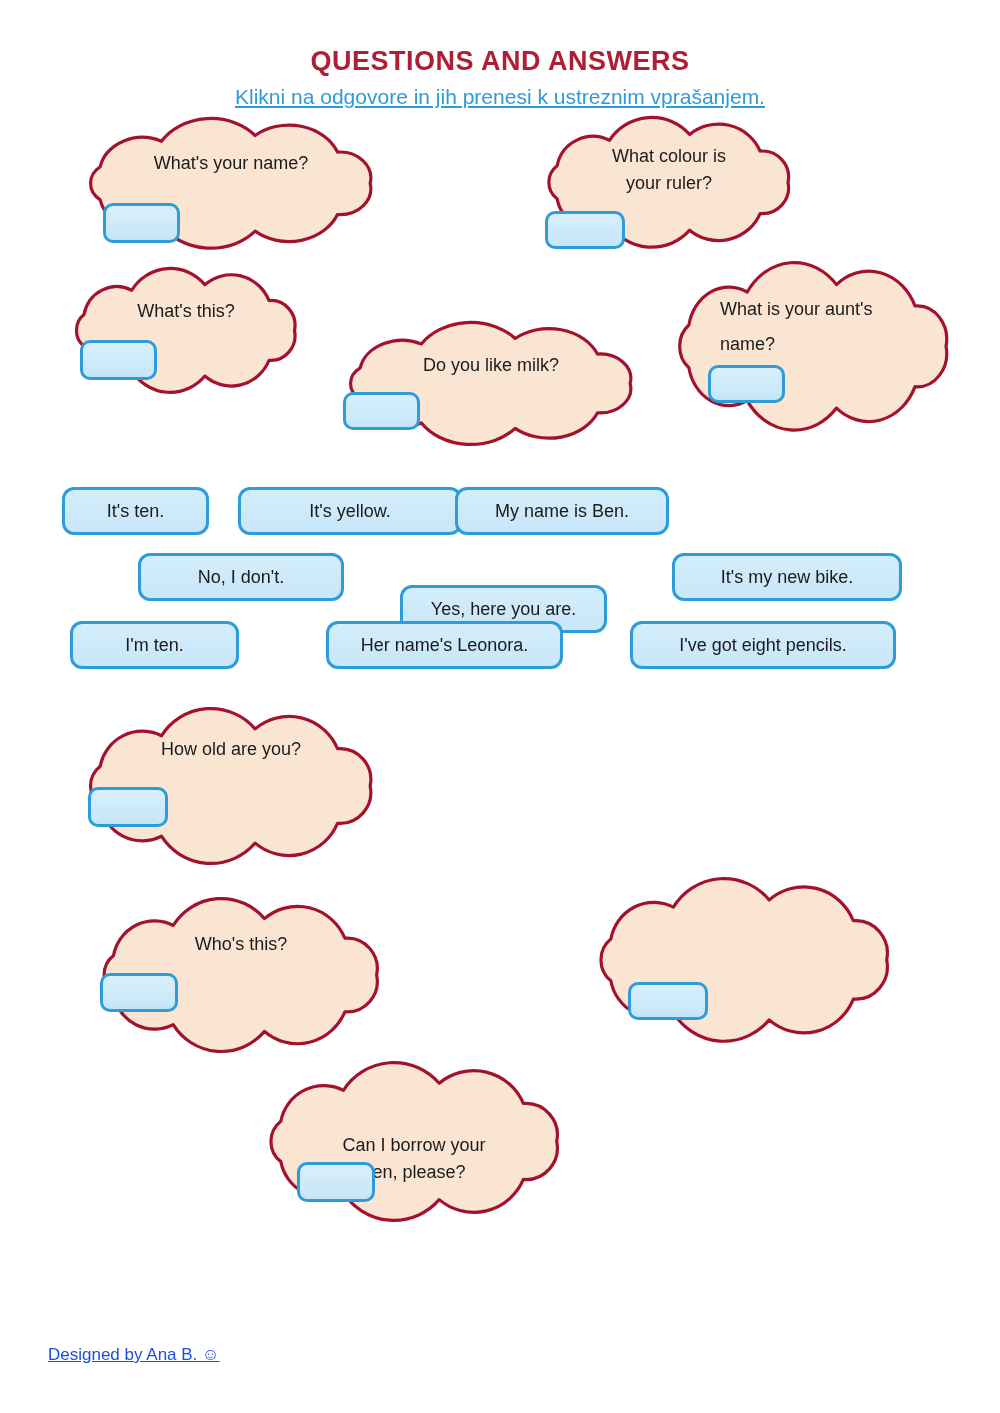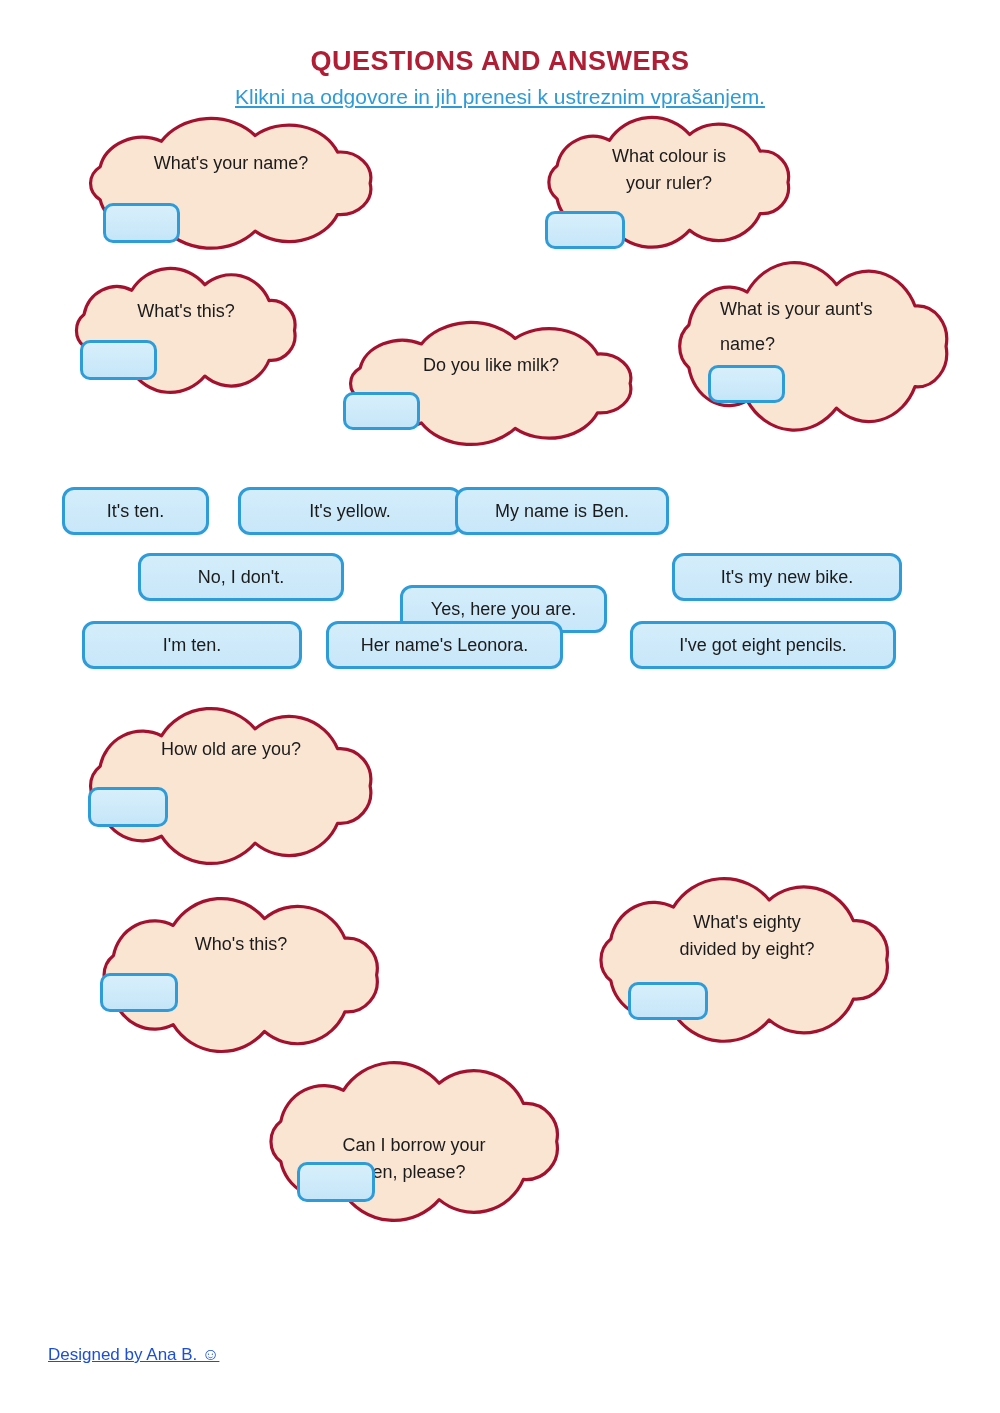--- a/index.html
+++ b/index.html
@@ -76,21 +76,21 @@
     display:flex;align-items:center;justify-content:center;
     font-size:18px;color:#1b1b1b;cursor:pointer;
   }
   .a1{left:62px;top:487px;width:147px;}
   .a2{left:238px;top:487px;width:224px;}
   .a3{left:455px;top:487px;width:214px;}
   .a4{left:708px;top:487px;width:248px;}
   .a5{left:138px;top:553px;width:206px;}
   .a6{left:400px;top:553px;width:207px;margin-top:32px;}
   .a7{left:672px;top:553px;width:230px;}
-  .a8{left:82px;top:621px;width:220px;}
+  .a8{left:70px;top:621px;width:169px;}
   .a9{left:326px;top:621px;width:237px;}
   .a10{left:630px;top:621px;width:266px;}
 
   .footer{
     position:absolute;left:48px;top:1345px;font-size:17px;color:#1d4ed8;
     text-decoration:underline;
   }
 </style>
 </head>
 <body>
@@ -169,21 +169,20 @@
         <use href="#cloudPath"></use>
       </svg>
     <div class="q-text qt8">Who's this?</div>
     <div class="drop d8"></div>
   </div>
 
   <div class="cloud q9">
     <svg class="cloud-svg" viewBox="0 0 320 160" preserveAspectRatio="none">
         <use href="#cloudPath"></use>
       </svg>
-    <div class="q-text qt9">What's eighty divided by eight?</div>
     <div class="drop d9"></div>
   </div>
 
   <div class="cloud q10">
     <svg class="cloud-svg" viewBox="0 0 320 160" preserveAspectRatio="none">
         <use href="#cloudPath"></use>
       </svg>
     <div class="q-text qt10">Can I borrow your pen, please?</div>
     <div class="drop d10"></div>
   </div>

